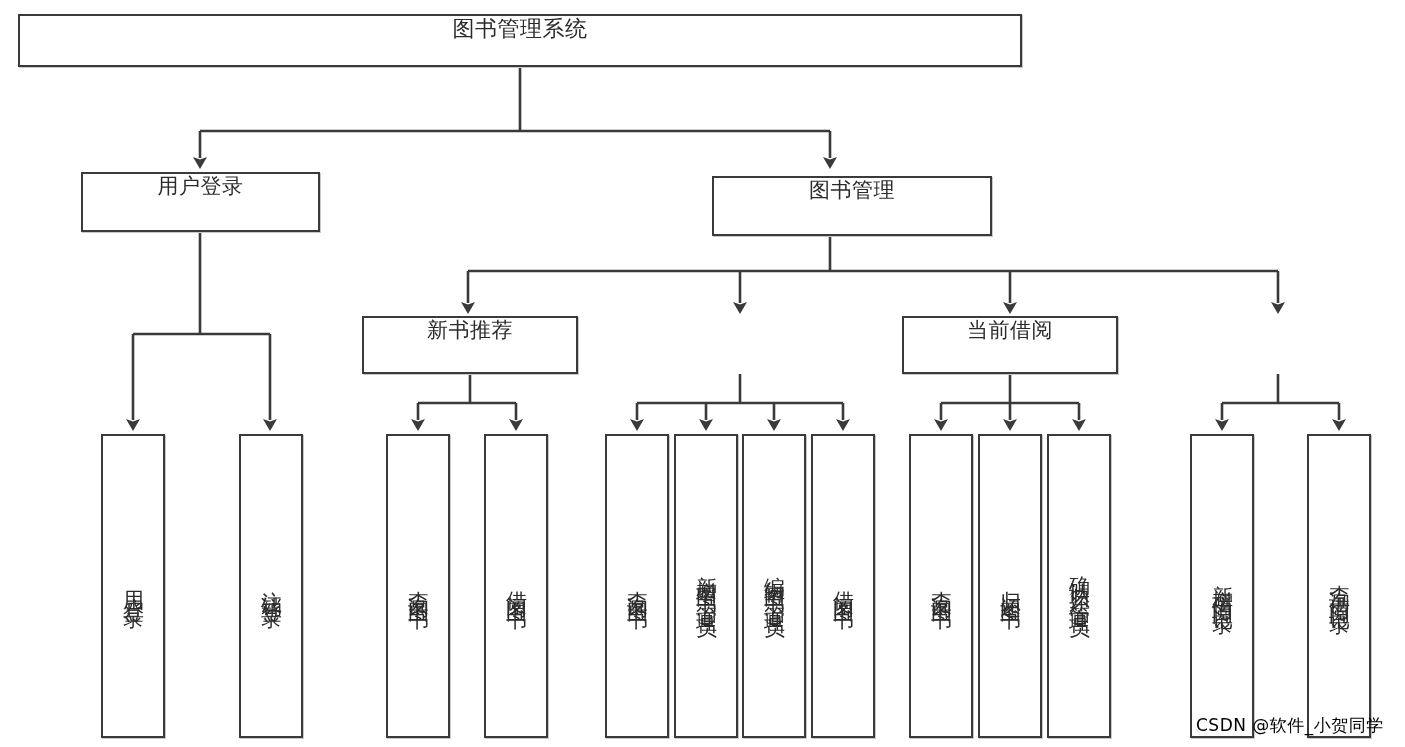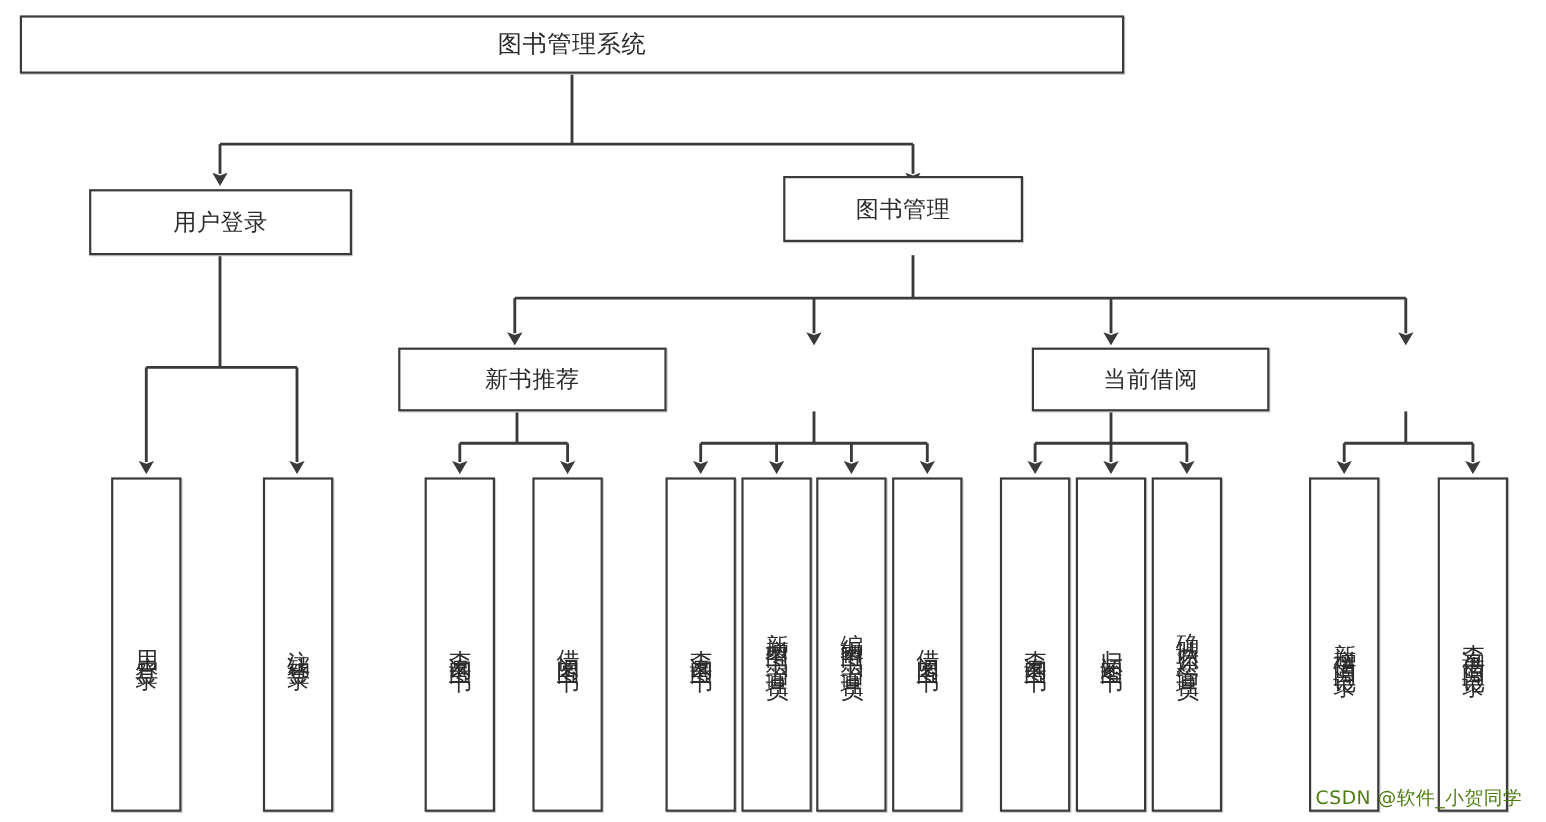--- a/index.html
+++ b/index.html
@@ -26,21 +26,20 @@
     height: 747px;
     pointer-events: none;
   }
   .node {
     position: absolute;
     box-sizing: border-box;
     background: #ffffff;
     border: 2px solid #3a3a3a;
     box-shadow: 1px 1px 0 0 #c9c9c9;
     display: flex;
-    align-items: center;
     justify-content: center;
     color: #2b2b2b;
   }
   .node .label {
     display: block;
     text-align: center;
     line-height: 1.16;
     white-space: pre;
   }
   
@@ -60,21 +59,21 @@
     writing-mode: vertical-rl;
     text-orientation: upright;
     font-size: 21px;
     line-height: 1.0;
     letter-spacing: 6px;
     max-height: 100%;
   }
   .watermark {
     position: absolute;
     font-size: 17px;
-    color: #4d7c0f;
+    color: #000000;
     white-space: nowrap;
     letter-spacing: 0.5px;
     font-family: "DejaVu Sans", "Liberation Sans", sans-serif;
   }
 </style>
 </head>
 <body>
 
 <div id="canvas">
 
@@ -129,30 +128,30 @@
   </svg>
 
   <div class="node horiz root" style="left:18px; top:14px; width:1004px; height:53px;">
     <span class="label">图书管理系统</span>
   </div>
 
   <div class="node horiz" style="left:81px; top:172px; width:239px; height:60px;">
     <span class="label">用户登录</span>
   </div>
 
-  <div class="node horiz" style="left:712px; top:160px; width:218px; height:60px;">
+  <div class="node horiz" style="left:712px; top:176px; width:280px; height:60px;">
     <span class="label">图书管理</span>
   </div>
 
-  <div class="node horiz" style="left:362px; top:316px; width:244px; height:58px;">
+  <div class="node horiz" style="left:362px; top:316px; width:216px; height:58px;">
     <span class="label">新书推荐</span>
   </div>
 
 
-  <div class="node horiz" style="left:902px; top:316px; width:216px; height:58px;margin-left:36px;">
+  <div class="node horiz" style="left:902px; top:316px; width:216px; height:58px;">
     <span class="label">当前借阅</span>
   </div>
 
 
   <div class="node vert" style="left:101px; top:434px; width:64px; height:304px;">
     <span class="label">用户登录</span>
   </div>
 
   <div class="node vert" style="left:239px; top:434px; width:64px; height:304px;">
     <span class="label">注销登录</span>

